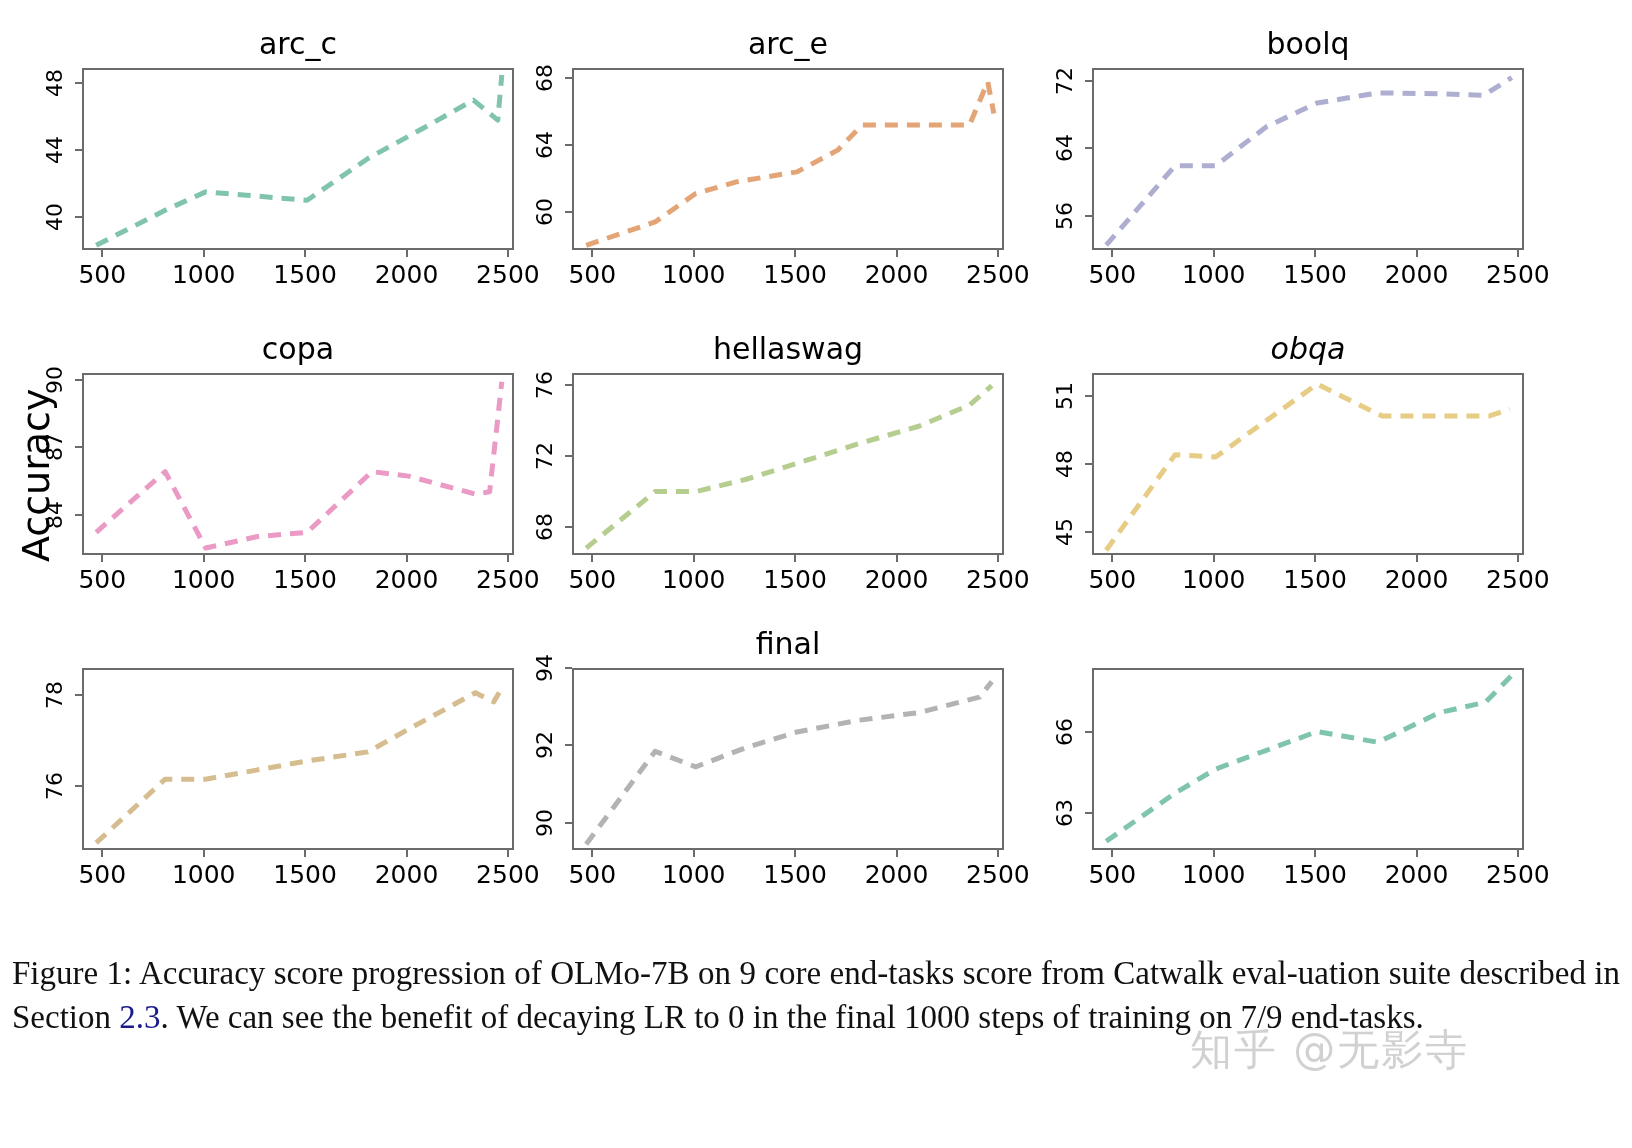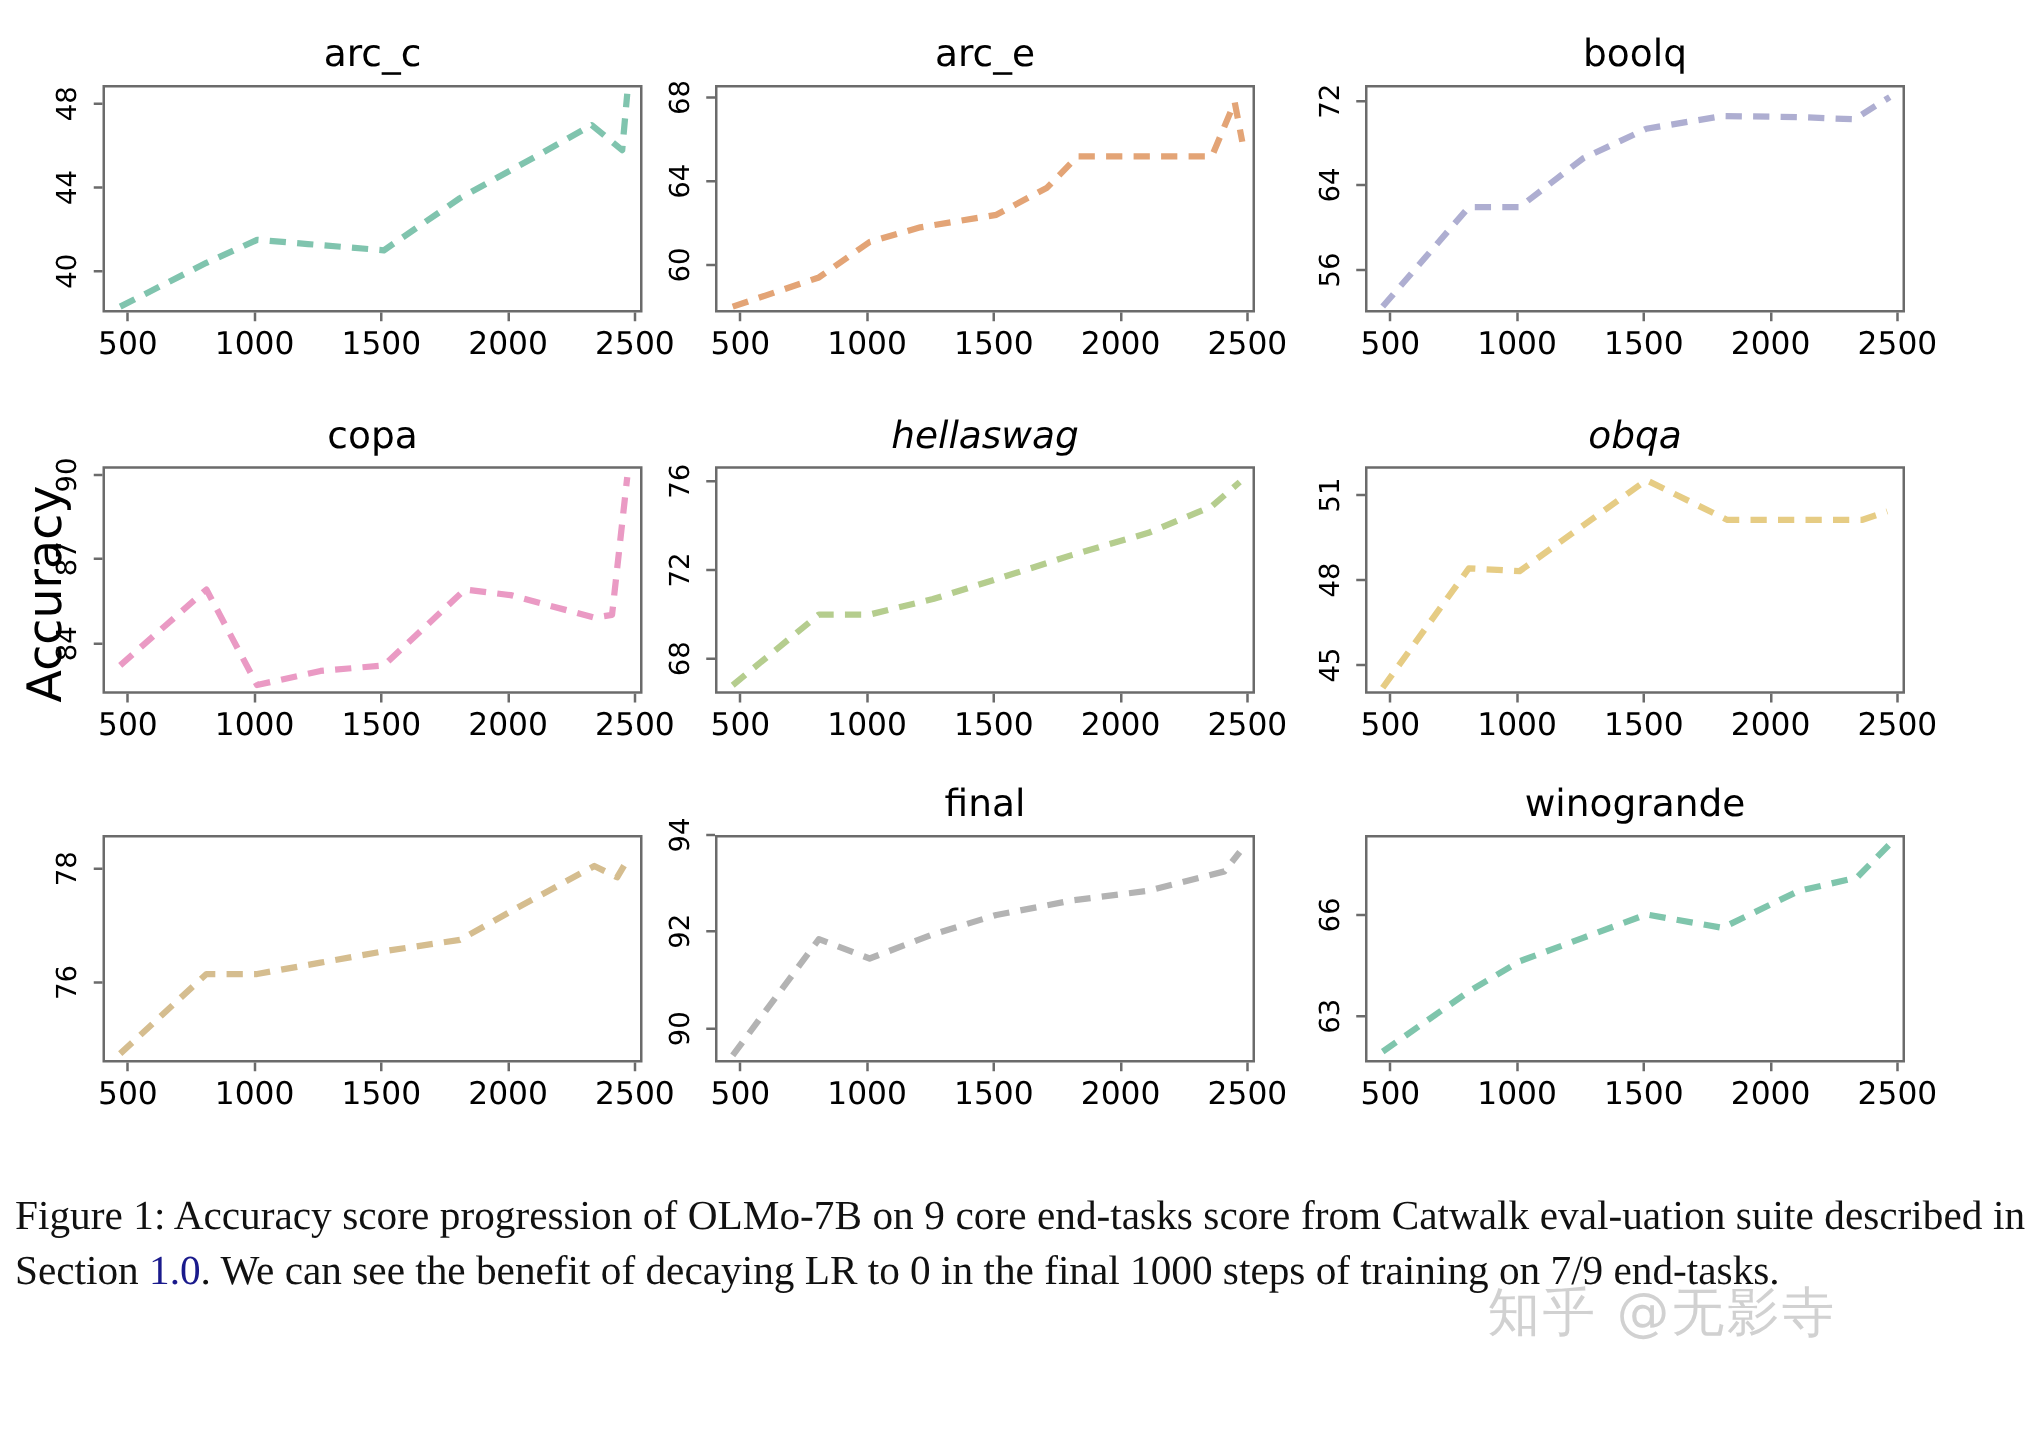--- a/index.html
+++ b/index.html
@@ -196,21 +196,21 @@
         <div class="xtick-mark" style="left: 180.69px; top: 226px;"></div>
         <div class="xtick" style="left: 136.69px; top: 236px; width: 90px;">1000</div>
         <div class="xtick-mark" style="left: 282.099px; top: 226px;"></div>
         <div class="xtick" style="left: 238.099px; top: 236px; width: 90px;">1500</div>
         <div class="xtick-mark" style="left: 383.507px; top: 226px;"></div>
         <div class="xtick" style="left: 339.507px; top: 236px; width: 90px;">2000</div>
         <div class="xtick-mark" style="left: 484.915px; top: 226px;"></div>
         <div class="xtick" style="left: 440.915px; top: 236px; width: 90px;">2500</div>
       </div>
       <div class="panel" style="left: 512px; top: 329px; width: 522px; height: 282px;">
-        <div class="panel-title" style="left: 60px; width: 432px; top: 2px; font-style: italic;">hellaswag</div>
+        <div class="panel-title" style="left: 60px; width: 432px; top: 2px;">hellaswag</div>
         <div class="axes" style="left: 60px; top: 44px; width: 432px; height: 182px;">
           <svg width="432" height="182" viewBox="0 0 432 182">
             <polyline points="12.17,173.17 81.13,116.62 121.69,116.62 172.39,104.25 223.10,88.35 283.94,68.91 344.79,51.24 395.49,30.04 417.80,10.60" fill="none" stroke="#b5cd8e" stroke-width="5" stroke-dasharray="13 9" stroke-linecap="butt" stroke-linejoin="round"></polyline>
           </svg>
         </div>
         <div class="ytick-mark" style="left: 53px; top: 196.728px;"></div>
         <div class="ytick" style="left: 20px; top: 171.728px; width: 26px; height: 52px;">68</div>
         <div class="ytick-mark" style="left: 53px; top: 126.049px;"></div>
         <div class="ytick" style="left: 20px; top: 101.049px; width: 26px; height: 52px;">72</div>
         <div class="ytick-mark" style="left: 53px; top: 55.3689px;"></div>
@@ -289,21 +289,20 @@
         <div class="xtick-mark" style="left: 180.69px; top: 226px;"></div>
         <div class="xtick" style="left: 136.69px; top: 236px; width: 90px;">1000</div>
         <div class="xtick-mark" style="left: 282.099px; top: 226px;"></div>
         <div class="xtick" style="left: 238.099px; top: 236px; width: 90px;">1500</div>
         <div class="xtick-mark" style="left: 383.507px; top: 226px;"></div>
         <div class="xtick" style="left: 339.507px; top: 236px; width: 90px;">2000</div>
         <div class="xtick-mark" style="left: 484.915px; top: 226px;"></div>
         <div class="xtick" style="left: 440.915px; top: 236px; width: 90px;">2500</div>
       </div>
       <div class="panel" style="left: 1032px; top: 624px; width: 522px; height: 282px;">
-        <div class="panel-title" style="left: 60px; width: 432px; top: 2px;">winogrande</div>
         <div class="axes" style="left: 60px; top: 44px; width: 432px; height: 182px;">
           <svg width="432" height="182" viewBox="0 0 432 182">
             <polyline points="12.17,171.29 81.13,123.12 121.69,99.03 172.39,80.29 223.10,61.56 283.94,72.26 344.79,42.82 391.44,32.12 417.80,5.35" fill="none" stroke="#7fc5ac" stroke-width="5" stroke-dasharray="13 9" stroke-linecap="butt" stroke-linejoin="round"></polyline>
           </svg>
         </div>
         <div class="ytick-mark" style="left: 53px; top: 187.529px;"></div>
         <div class="ytick" style="left: 20px; top: 162.529px; width: 26px; height: 52px;">63</div>
         <div class="ytick-mark" style="left: 53px; top: 107.235px;"></div>
         <div class="ytick" style="left: 20px; top: 82.2353px; width: 26px; height: 52px;">66</div>
         <div class="xtick-mark" style="left: 79.2817px; top: 226px;"></div>
@@ -314,16 +313,16 @@
         <div class="xtick" style="left: 238.099px; top: 236px; width: 90px;">1500</div>
         <div class="xtick-mark" style="left: 383.507px; top: 226px;"></div>
         <div class="xtick" style="left: 339.507px; top: 236px; width: 90px;">2000</div>
         <div class="xtick-mark" style="left: 484.915px; top: 226px;"></div>
         <div class="xtick" style="left: 440.915px; top: 236px; width: 90px;">2500</div>
       </div>
     </div>
 </div>
 
 <div id="caption">
-  <span>Figure 1:  Accuracy score progression of OLMo-7B on 9 core end-tasks score from Catwalk eval-uation suite described in Section </span><span class="secref">1.0</span><span>.  We can see the benefit of decaying LR to 0 in the final 1000 steps of training on 7/9 end-tasks.</span>
+  <span>Figure 1:  Accuracy score progression of OLMo-7B on 9 core end-tasks score from Catwalk eval-uation suite described in Section </span><span class="secref">2.3</span><span>.  We can see the benefit of decaying LR to 0 in the final 1000 steps of training on 7/9 end-tasks.</span>
 </div>
 
 <div id="watermark">知乎 @无影寺</div>
 
 </body></html>

